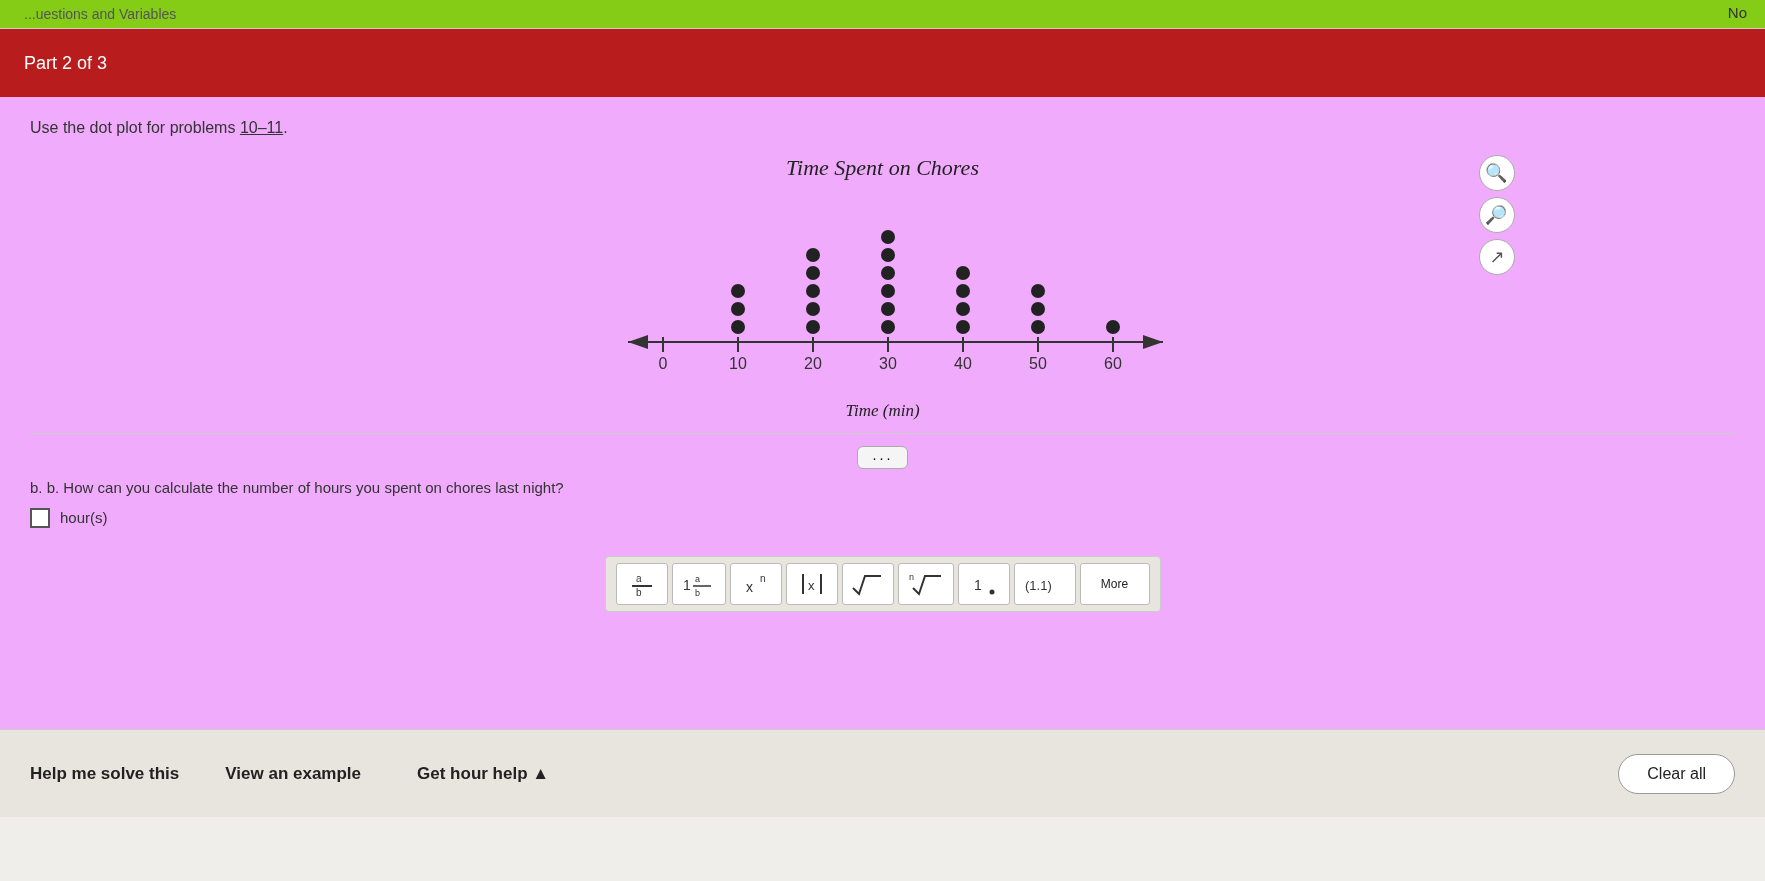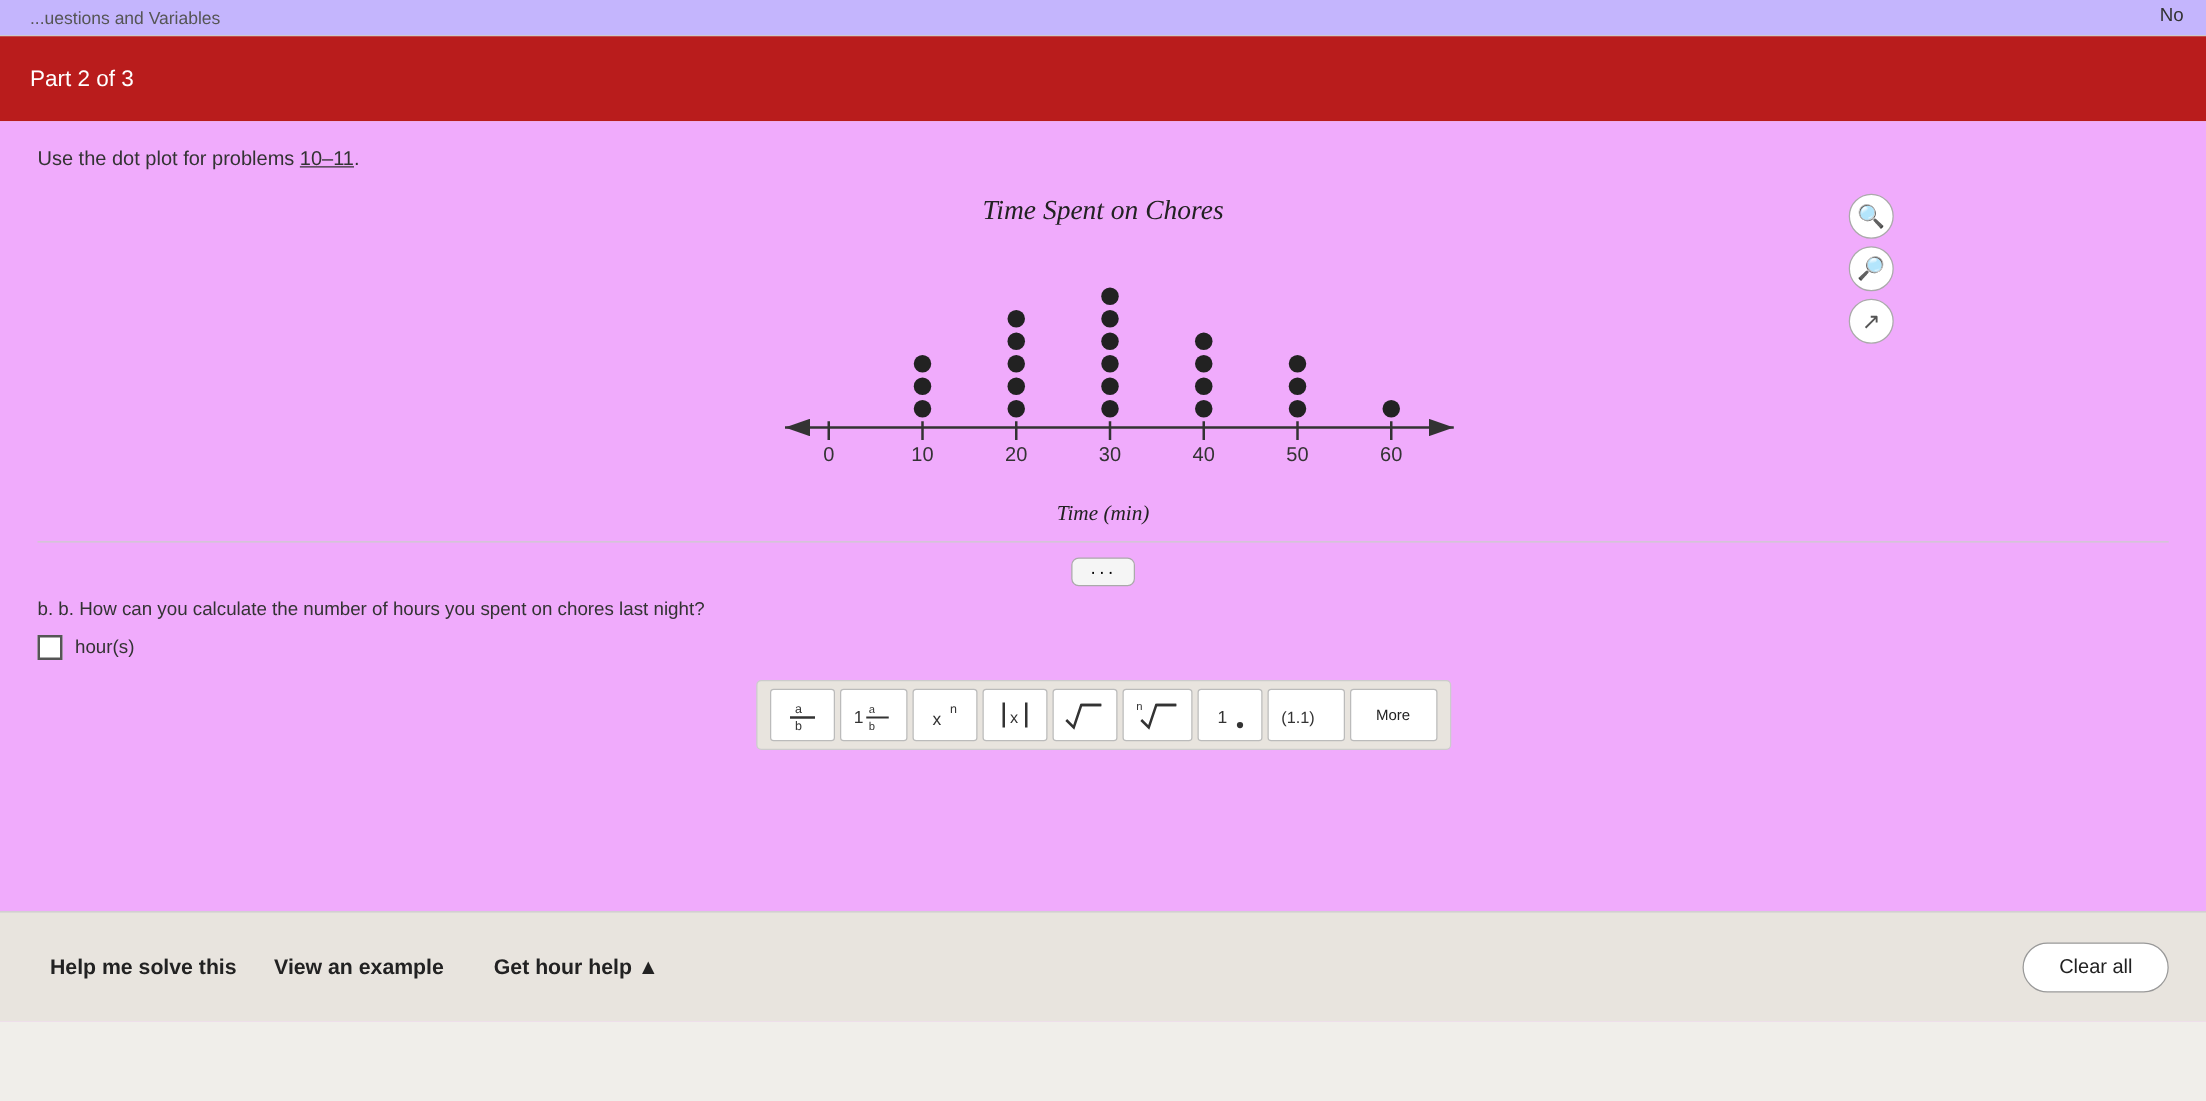--- a/index.html
+++ b/index.html
@@ -143,21 +143,21 @@
     }
     .problem-number {
       font-weight: bold;
     }
 
     
     .answer-row {
       display: flex;
       align-items: center;
       gap: 10px;
-      margin-bottom: 16px;
+      margin-bottom: 28px;
     }
     .answer-checkbox {
       width: 20px;
       height: 20px;
       border: 2px solid #555;
       background: #fff;
       display: inline-block;
       flex-shrink: 0;
     }
     .answer-unit {
@@ -201,22 +201,22 @@
     .bottom-bar {
       position: absolute;
       bottom: 0;
       left: 0;
       width: 100%;
       height: 88px;
       background: #e8e4de;
       border-top: 1px solid #ccc;
       display: flex;
       align-items: center;
-      padding: 0 40px;
-      gap: 0;
+      padding: 0 30px;
+      gap: 16px;
     }
     .bottom-btn {
       font-size: 17px;
       font-weight: bold;
       color: #222;
       background: none;
       border: none;
       cursor: pointer;
       padding: 10px 30px 10px 0;
       text-decoration: none;
@@ -243,21 +243,21 @@
       border: 1px solid #999;
       border-radius: 20px;
       padding: 10px 28px;
       font-size: 16px;
       cursor: pointer;
       color: #222;
     }
 
     
     .partial-top {
-      background: #c4b5fd;
+      background: #84cc16;
       padding: 6px 24px;
       font-size: 14px;
       color: #555;
       border-bottom: 1px solid #ccc;
     }
   </style>
 </head>
 <body>
 
 <div class="no-label">No</div>

